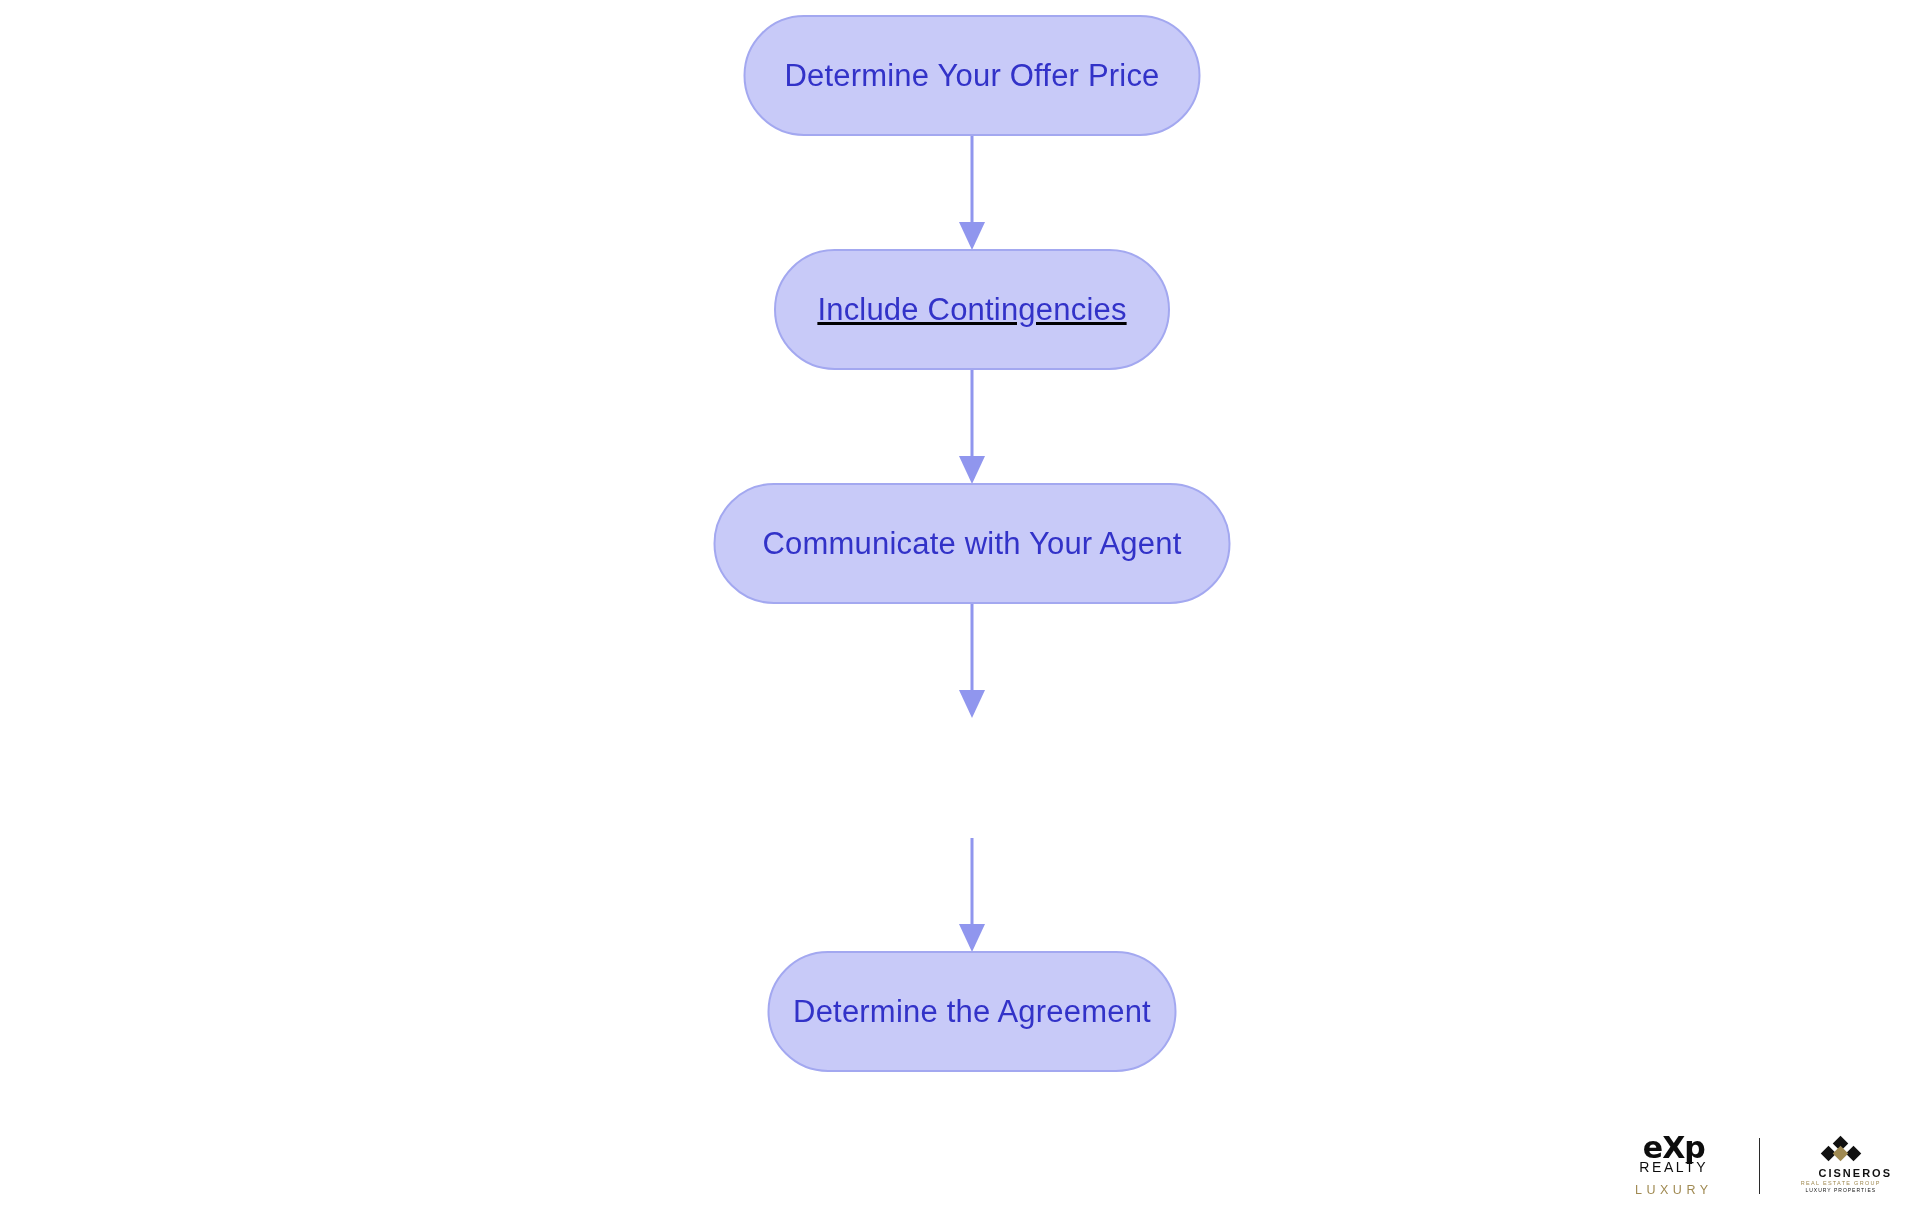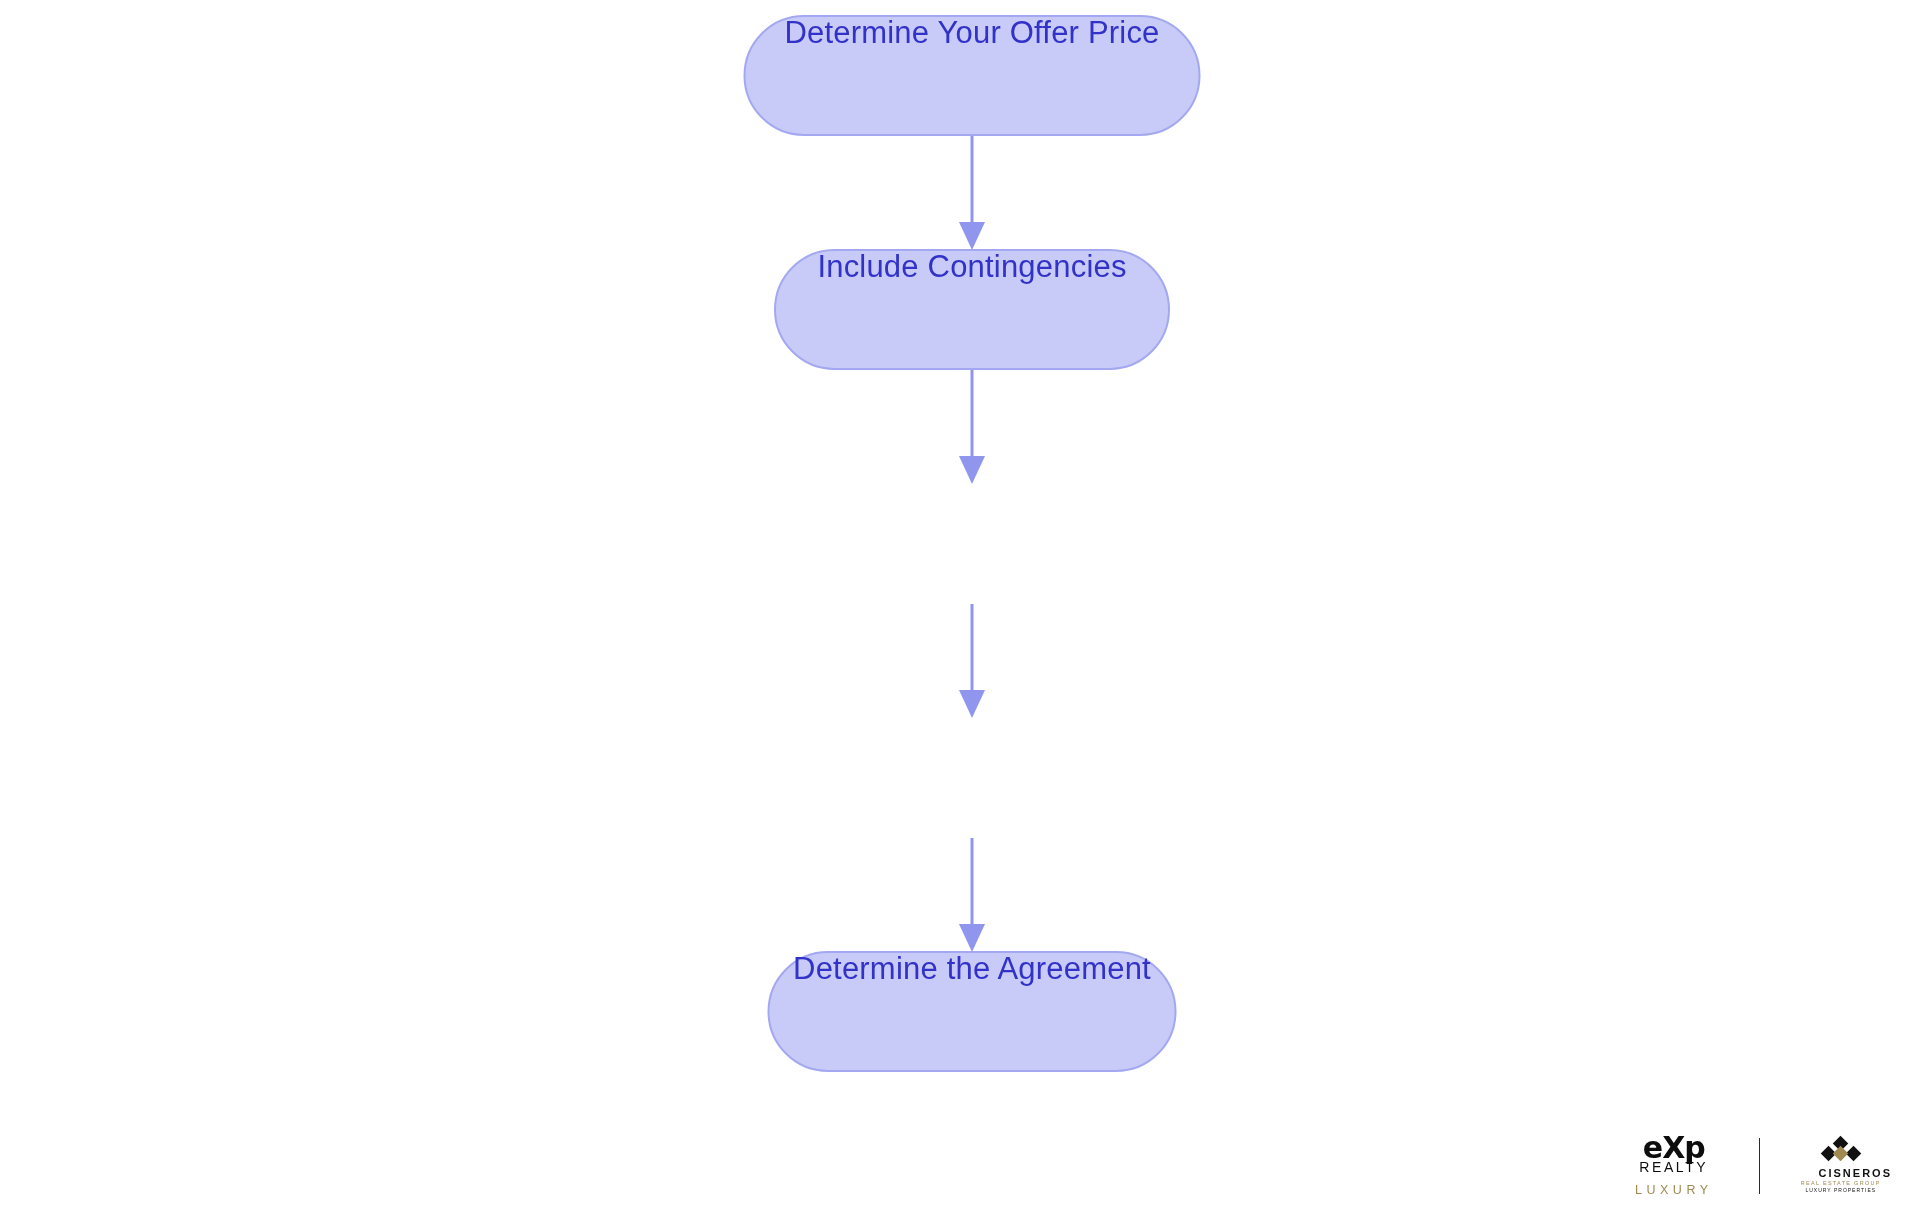--- a/index.html
+++ b/index.html
@@ -25,36 +25,36 @@
 
   
   .flow-node {
     position: absolute;
     box-sizing: border-box;
     height: 121px;
     border-radius: 61px;
     background: #c8caf8;
     border: 2px solid #a3a8f0;
     display: flex;
-    align-items: flex-start;
+    align-items: center;
     justify-content: center;
     transform: translateX(-50%);
     left: 972px;
   }
   .flow-node .node-label {
     color: #3232c8;
     font-size: 31px;
     font-weight: 400;
     letter-spacing: 0.2px;
     white-space: nowrap;
     line-height: 1;
   }
 
   #node-0 { top: 15px;   width: 457px; }
-  #node-1 { top: 249px;  width: 396px; }
+  #node-1 { top: 249px;  width: 396px; text-decoration: underline; }
   #node-2 { top: 483px;  width: 517px; }
   #node-3 { top: 717px;  width: 447px; }
   #node-4 { top: 951px;  width: 409px; }
 
   
   .flow-connector {
     position: absolute;
     left: 972px;
     transform: translateX(-50%);
     width: 30px;
@@ -201,20 +201,23 @@
 
   <div class="flow-node" id="node-1">
     <span class="node-label">Include Contingencies</span>
   </div>
 
   <div class="flow-connector" id="conn-1">
     <span class="conn-line"></span>
     <span class="conn-head"></span>
   </div>
 
+  <div class="flow-node" id="node-2">
+    <span class="node-label">Communicate with Your Agent</span>
+  </div>
 
   <div class="flow-connector" id="conn-2">
     <span class="conn-line"></span>
     <span class="conn-head"></span>
   </div>
 
 
   <div class="flow-connector" id="conn-3">
     <span class="conn-line"></span>
     <span class="conn-head"></span>

